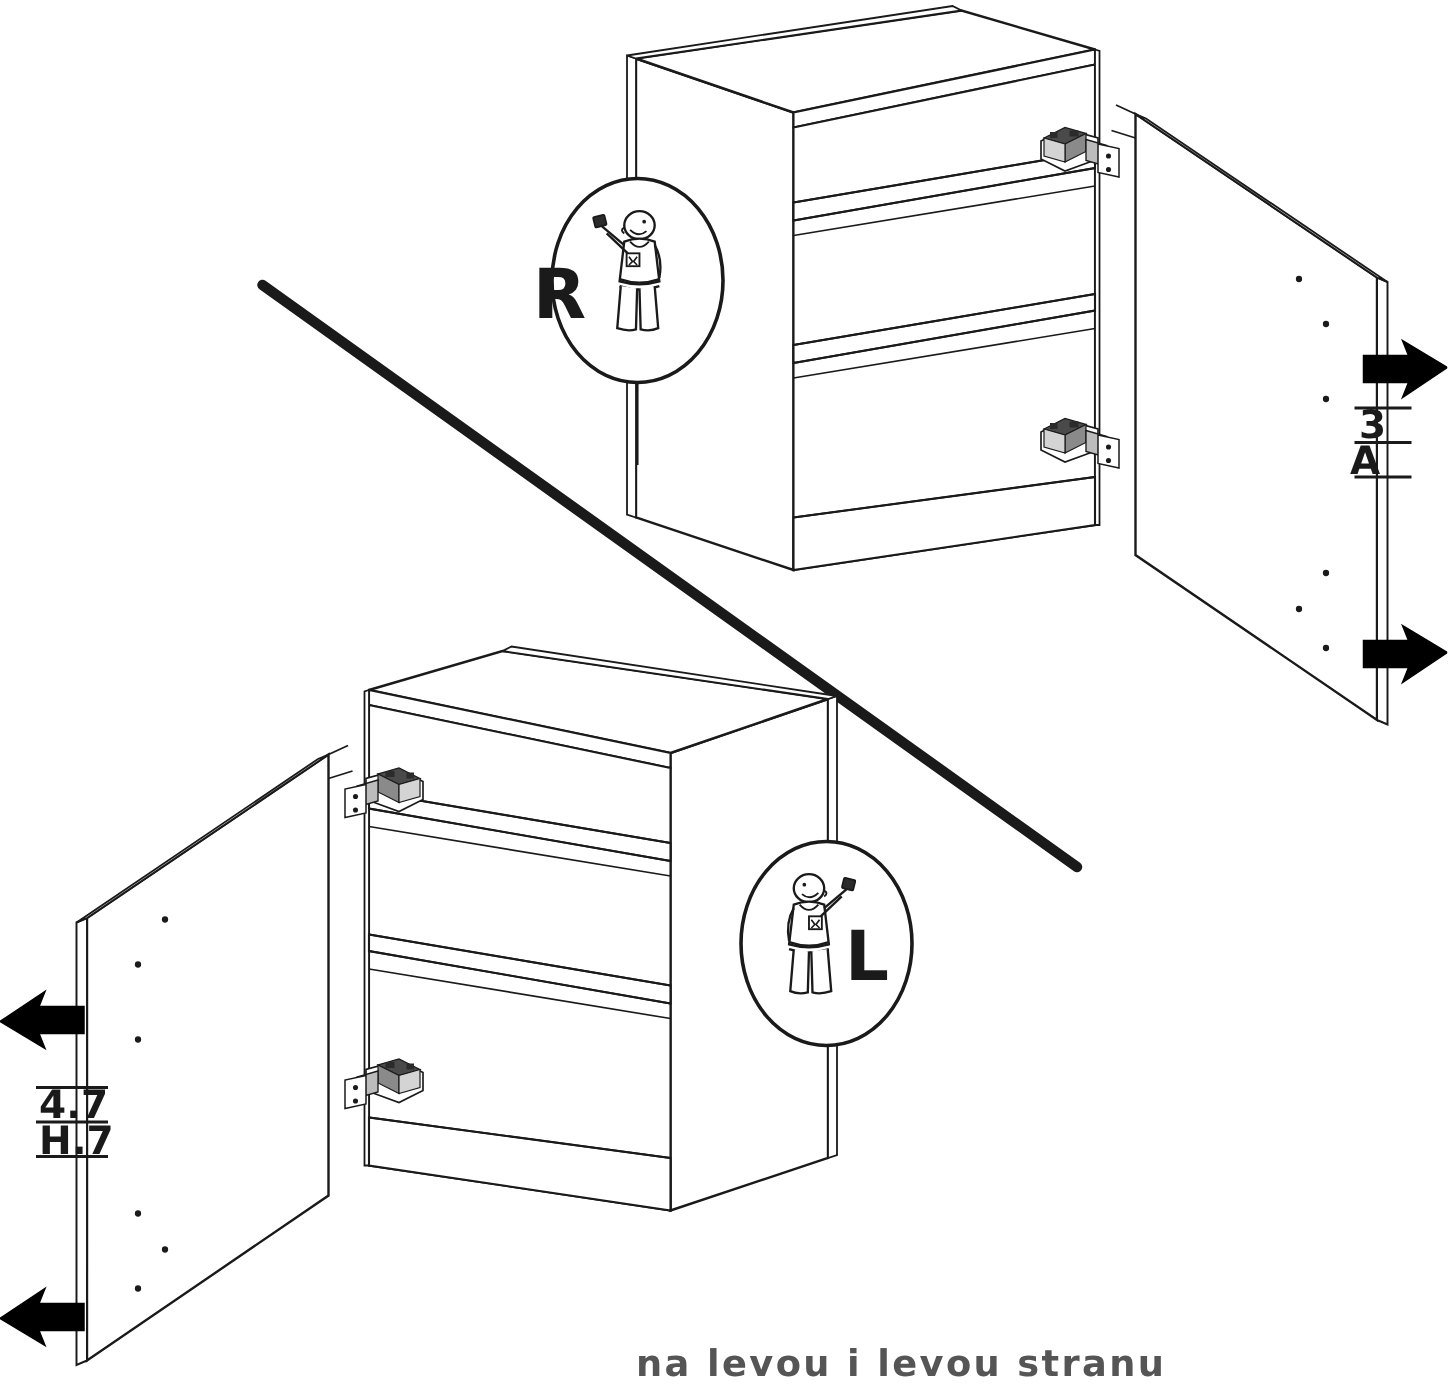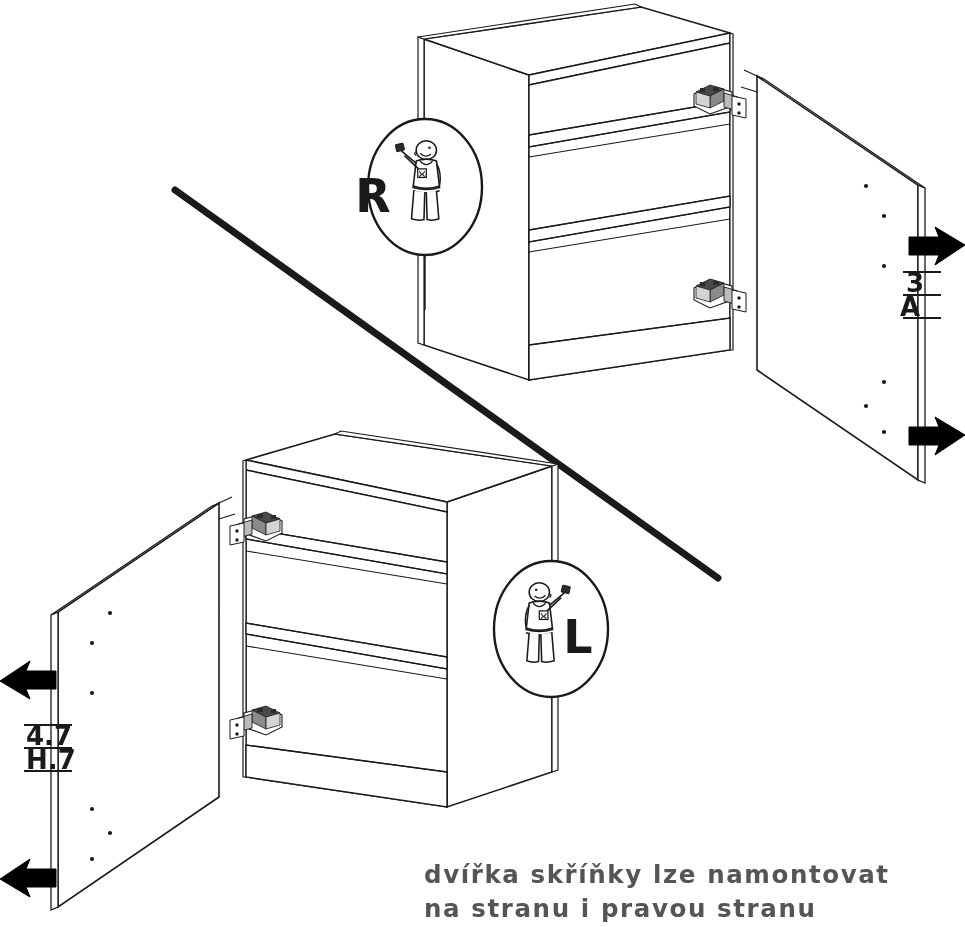--- a/index.html
+++ b/index.html
@@ -256,15 +256,15 @@
         <line x1="551" y1="565" x2="551" y2="580" stroke="#1a1a1a" stroke-width="1.4"></line>
         <ellipse cx="551" cy="629" rx="57" ry="68" fill="#ffffff" stroke="#1a1a1a" stroke-width="2.4"></ellipse>
         <g transform="translate(505,575) scale(0.78)">
           <use href="#person-left"></use>
         </g>
         <text x="578" y="653" font-family="DejaVu Sans, sans-serif" font-size="46" font-weight="bold" fill="#1a1a1a" text-anchor="middle">L</text>
       </g>
     </g>
   </svg>
 
-  <div class="caption"><span>dvířka skříňky lze namontovat</span><br><span>na stranu i pravou stranu</span></div>
+  <div class="caption"><br><span>na levou i levou stranu</span></div>
 
 </div>
 
 </body></html>

